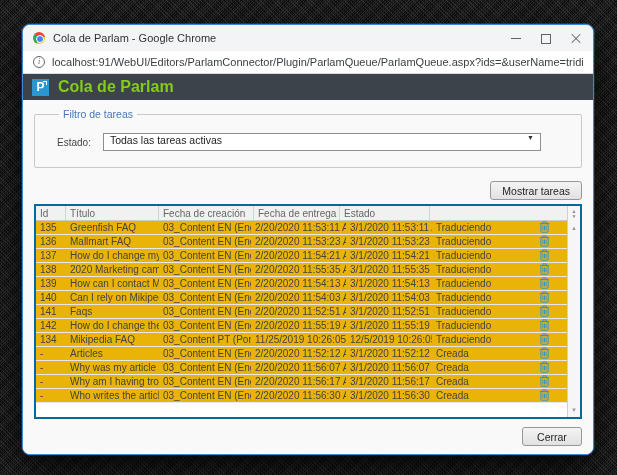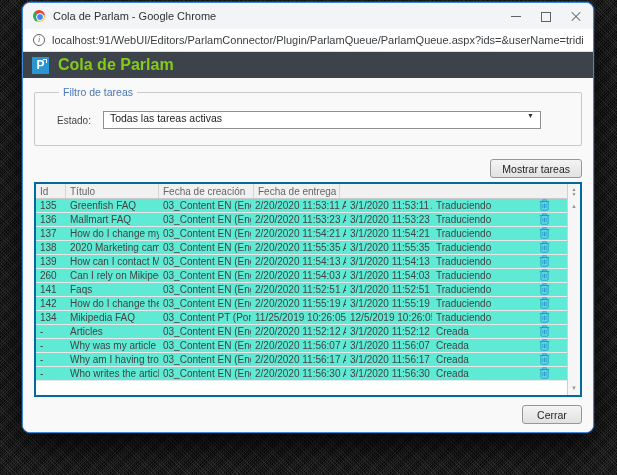--- a/index.html
+++ b/index.html
@@ -7,21 +7,21 @@
   body {
     font-family:"Liberation Sans", sans-serif;
     background-color:#141414;
     background-image:
       repeating-linear-gradient(45deg, rgba(255,255,255,.07) 0 1px, transparent 1px 3px),
       repeating-linear-gradient(-45deg, rgba(90,90,90,.25) 0 1px, transparent 1px 2px),
       repeating-linear-gradient(90deg, rgba(0,0,0,.5) 0 1px, transparent 1px 2px);
     position:relative;
   }
   .window{
-    position:absolute; left:22px; top:2px; width:572px; height:431px;
+    position:absolute; left:22px; top:24px; width:572px; height:431px;
     background:#fff; border:1px solid #3b87d8; border-radius:8px;
     box-shadow:0 12px 34px rgba(0,0,0,.9), 0 0 0 1px rgba(70,150,225,.35);
     display:flex; flex-direction:column; overflow:hidden;
   }
   
   .titlebar{ height:26px; background:#f3f4f6; display:flex; align-items:center; gap:8px; padding:0 10px; flex:none; }
   .chrome-icon{ width:12px; height:12px; border-radius:50%; flex:none; position:relative;
     background:conic-gradient(from -40deg, #ea4335 0 120deg, #fbbc05 0 240deg, #34a853 0 360deg); }
   .chrome-icon::after{ content:""; position:absolute; left:3px; top:3px; width:6px; height:6px;
     border-radius:50%; background:#4285f4; border:1px solid #fff; }
@@ -58,21 +58,21 @@
   .btn{ background:linear-gradient(#f4f4f4,#e1e1e1); border:1px solid #979797; border-radius:3px;
     font-size:10.5px; color:#1f1f1f; height:19px; padding:0 11px; display:flex; align-items:center; cursor:default; }
   
   .table-wrap{ border:2px solid #0369a1; background:#fff; flex:1; display:flex; margin:0 1px; min-height:0; }
   .grid{ flex:1; display:flex; flex-direction:column; min-width:0; }
   .thead{ display:flex; background:#f1f1f1; border-bottom:1px solid #c9c9c9; height:15px; flex:none; }
   .th{ font-size:10px; color:#666; padding:0 4px; border-right:1px solid #d4d4d4; display:flex; align-items:center;
     white-space:nowrap; overflow:hidden; }
   .th-spacer{ flex:1; border-right:none; }
   .tbody{ flex:1; overflow:hidden; }
-  .tr{ display:flex; height:14px; align-items:center; border-bottom:1px solid #e8e8e8; background:#5eead4;justify-content:space-between; }
+  .tr{ display:flex; height:14px; align-items:center; border-bottom:1px solid #e8e8e8; background:#eab308;justify-content:space-between; }
   .td{ font-size:10px; color:#444; padding:0 4px; white-space:nowrap; overflow:hidden; }
   .c0{ width:30px; flex:none; } .c1{ width:93px; flex:none; } .c2{ width:92px; flex:none; }
   .c3{ width:95px; flex:none; } .c4{ width:86px; flex:none; } .c5{ width:90px; flex:none; }
   .cdel{ flex:1; display:flex; align-items:center; justify-content:center; padding:0; cursor:pointer; }
   
   .scrollbar{ width:13px; flex:none; border-left:1px solid #cfcfcf; background:#f6f6f6; display:flex; flex-direction:column; align-items:center; }
   .sb-hdr{ height:15px; display:flex; flex-direction:column; align-items:center; justify-content:center; gap:1px; color:#8a8a8a; font-size:5px; line-height:4px; }
   .sb-up{ color:#9a9a9a; font-size:6px; margin-top:4px; }
   .sb-track{ flex:1; }
   .sb-down{ color:#9a9a9a; font-size:6px; margin-bottom:4px; }
@@ -122,20 +122,21 @@
       <button class="btn">Mostrar tareas</button>
     </div>
 
     <div class="table-wrap">
       <div class="grid">
         <div class="thead">
             <div class="th c0">Id</div>
             <div class="th c1">Título</div>
             <div class="th c3">Fecha de creación</div>
             <div class="th c4">Fecha de entrega</div>
+            <div class="th c5">Estado</div>
             <div class="th th-spacer"></div>
           </div>
         <div class="tbody">
             <div class="tr">
               <div class="td c0">135</div>
               <div class="td c1">Greenfish FAQ</div>
               <div class="td c2">03_Content EN (Englis...</div>
               <div class="td c3">2/20/2020 11:53:11 AM</div>
               <div class="td c4">3/1/2020 11:53:11 AM</div>
               <div class="td c5">Traduciendo</div>
@@ -206,21 +207,21 @@
               <div class="td cdel">
                 <span><svg width="11" height="12" viewBox="0 0 11 12" fill="none" stroke="#2e96d5" stroke-width="1">
                     <path d="M0.8 2.6h9.4"></path>
                     <path d="M3.6 2.4V0.9h3.8v1.5"></path>
                     <rect x="1.9" y="2.6" width="7.2" height="8.6" rx="0.9"></rect>
                     <path d="M3.9 4.6v4.7M5.5 4.6v4.7M7.1 4.6v4.7"></path>
                   </svg></span>
               </div>
             </div>
             <div class="tr">
-              <div class="td c0">260</div>
+              <div class="td c0">140</div>
               <div class="td c1">Can I rely on Mikipedi...</div>
               <div class="td c2">03_Content EN (Englis...</div>
               <div class="td c3">2/20/2020 11:54:03 AM</div>
               <div class="td c4">3/1/2020 11:54:03 AM</div>
               <div class="td c5">Traduciendo</div>
               <div class="td cdel">
                 <span><svg width="11" height="12" viewBox="0 0 11 12" fill="none" stroke="#2e96d5" stroke-width="1">
                     <path d="M0.8 2.6h9.4"></path>
                     <path d="M3.6 2.4V0.9h3.8v1.5"></path>
                     <rect x="1.9" y="2.6" width="7.2" height="8.6" rx="0.9"></rect>

